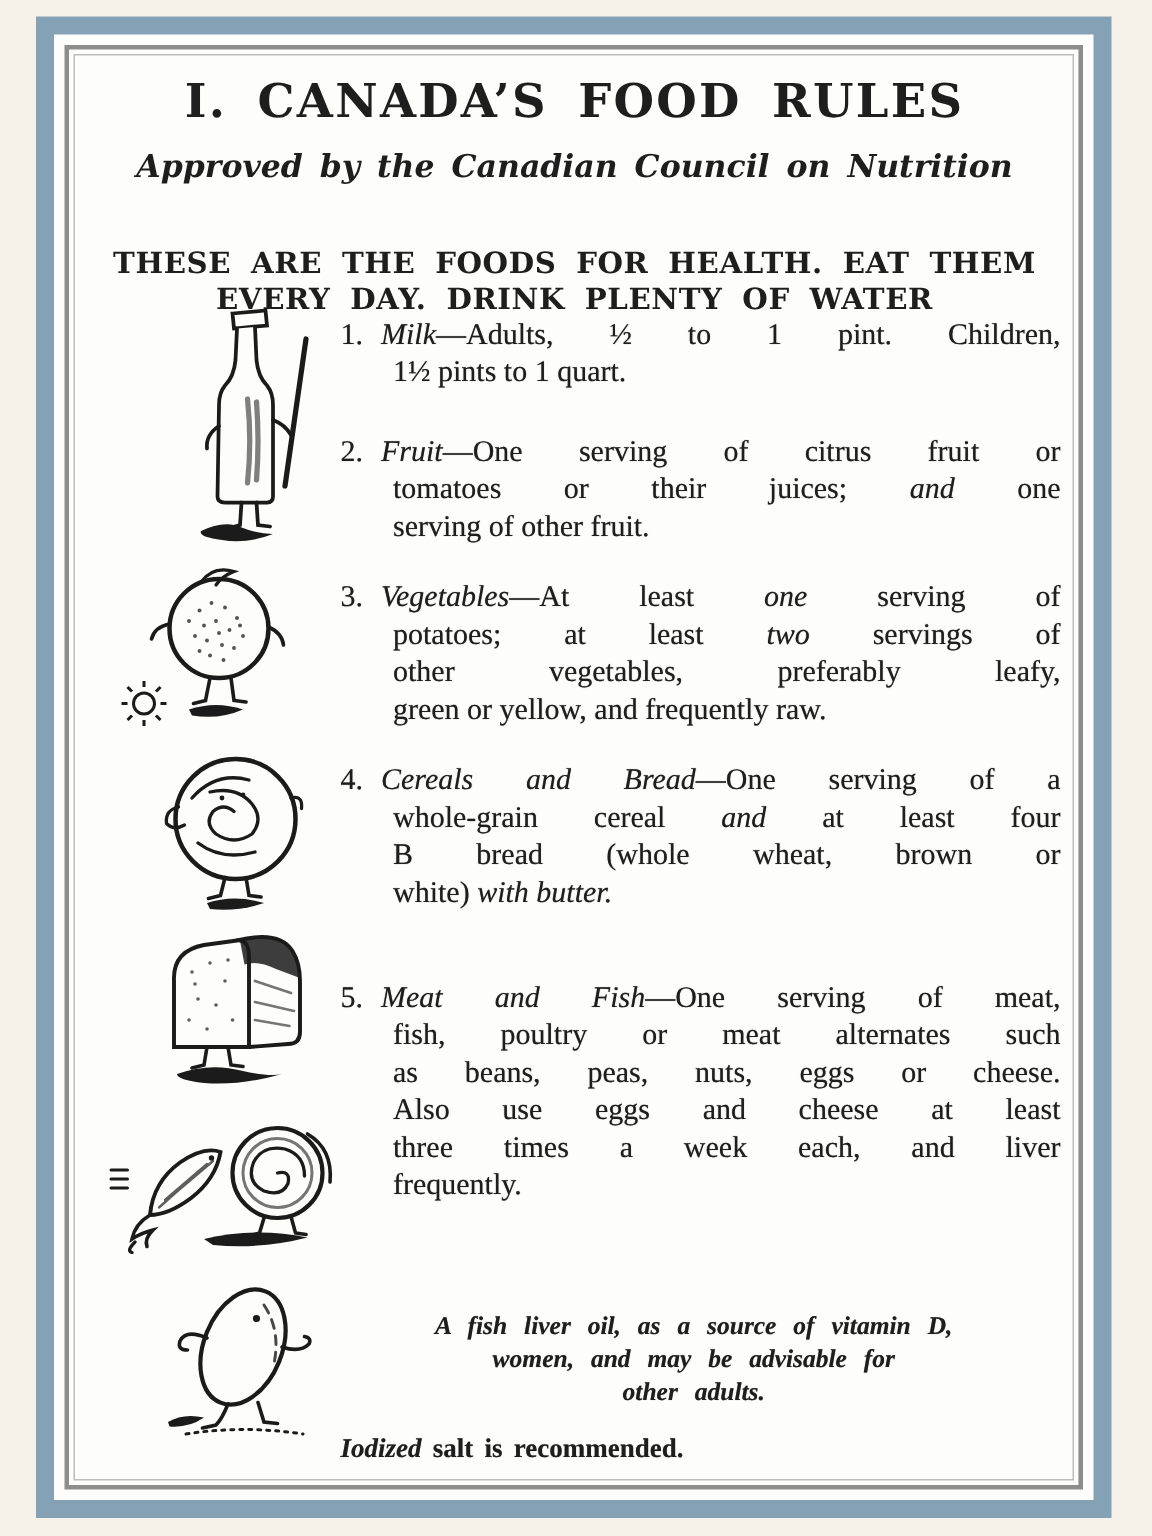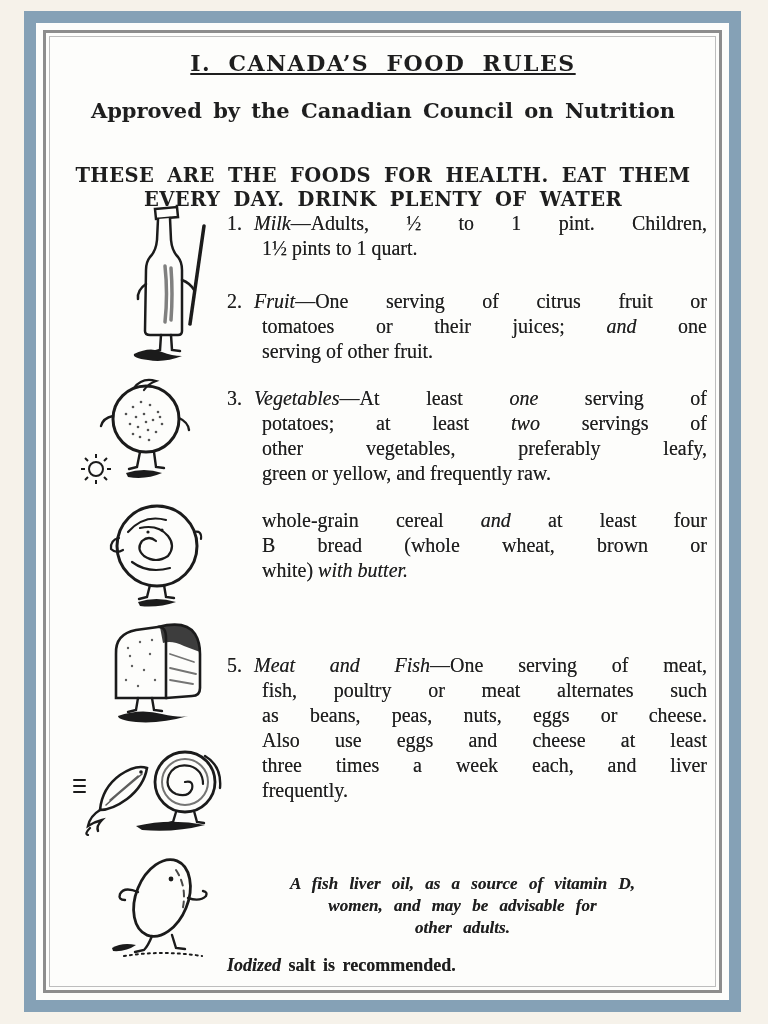--- a/index.html
+++ b/index.html
@@ -19,25 +19,25 @@
   .frame-rule {
     position:absolute; inset:7px;
     border:3px solid var(--inner-rule-gray, #8d8d8d);
     box-shadow: inset 0 0 0 3px var(--paper, #fdfdfb), inset 0 0 0 4px #bdbdbd;
   }
   
   .layer { position:absolute; left:0; top:0; width:768px; height:1024px; }
   .title {
     position:absolute; left:44px; top:50px; width:678px; text-align:center;
     font-family:"DejaVu Serif", serif; font-weight:bold;
-    font-size:22px; letter-spacing:1.5px; word-spacing:8px;text-decoration:underline;
+    font-size:31px; letter-spacing:1.5px; word-spacing:8px;
   }
   .subtitle {
     position:absolute; left:44px; top:98px; width:678px; text-align:center;
-    font-family:"DejaVu Serif", serif; font-weight:bold; 
+    font-family:"DejaVu Serif", serif; font-weight:bold; font-style:italic;
     font-size:21px; word-spacing:4px;
   }
   .tagline {
     position:absolute; left:44px; top:164px; width:678px; text-align:center;
     font-family:"DejaVu Serif", serif; font-weight:bold;
     font-size:19.5px; line-height:24px; letter-spacing:0.4px; word-spacing:6px;
   }
   .rule {
     position:absolute; left:227px; width:480px;
     font-size:20px; line-height:25px;
@@ -96,20 +96,21 @@
       <div class="line wrap"><span class="seg-ro">tomatoes or their juices; </span><span class="seg-it">and</span><span class="seg-ro"> one</span></div>
       <div class="line wrap last"><span class="seg-ro">serving of other fruit.</span></div>
     </div>
   <div class="rule r3">
       <div class="line"><span class="seg-num">3.</span><span class="seg-it">Vegetables</span><span class="seg-ro">—At least </span><span class="seg-it">one</span><span class="seg-ro"> serving of</span></div>
       <div class="line wrap"><span class="seg-ro">potatoes; at least </span><span class="seg-it">two</span><span class="seg-ro"> servings of</span></div>
       <div class="line wrap"><span class="seg-ro">other vegetables, preferably leafy,</span></div>
       <div class="line wrap last"><span class="seg-ro">green or yellow, and frequently raw.</span></div>
     </div>
   <div class="rule r4">
+      <div class="line"><span class="seg-num">4.</span><span class="seg-it">Cereals and Bread</span><span class="seg-ro">—One serving of a</span></div>
       <div class="line wrap"><span class="seg-ro">whole-grain cereal </span><span class="seg-it">and</span><span class="seg-ro"> at least four</span></div>
       <div class="line wrap"><span class="seg-ro">B bread (whole wheat, brown or</span></div>
       <div class="line wrap last"><span class="seg-ro">white) </span><span class="seg-it">with butter.</span></div>
     </div>
   <div class="rule r5">
       <div class="line"><span class="seg-num">5.</span><span class="seg-it">Meat and Fish</span><span class="seg-ro">—One serving of meat,</span></div>
       <div class="line wrap"><span class="seg-ro">fish, poultry or meat alternates such</span></div>
       <div class="line wrap"><span class="seg-ro">as beans, peas, nuts, eggs or cheese.</span></div>
       <div class="line wrap"><span class="seg-ro">Also use eggs and cheese at least</span></div>
       <div class="line wrap"><span class="seg-ro">three times a week each, and liver</span></div>

